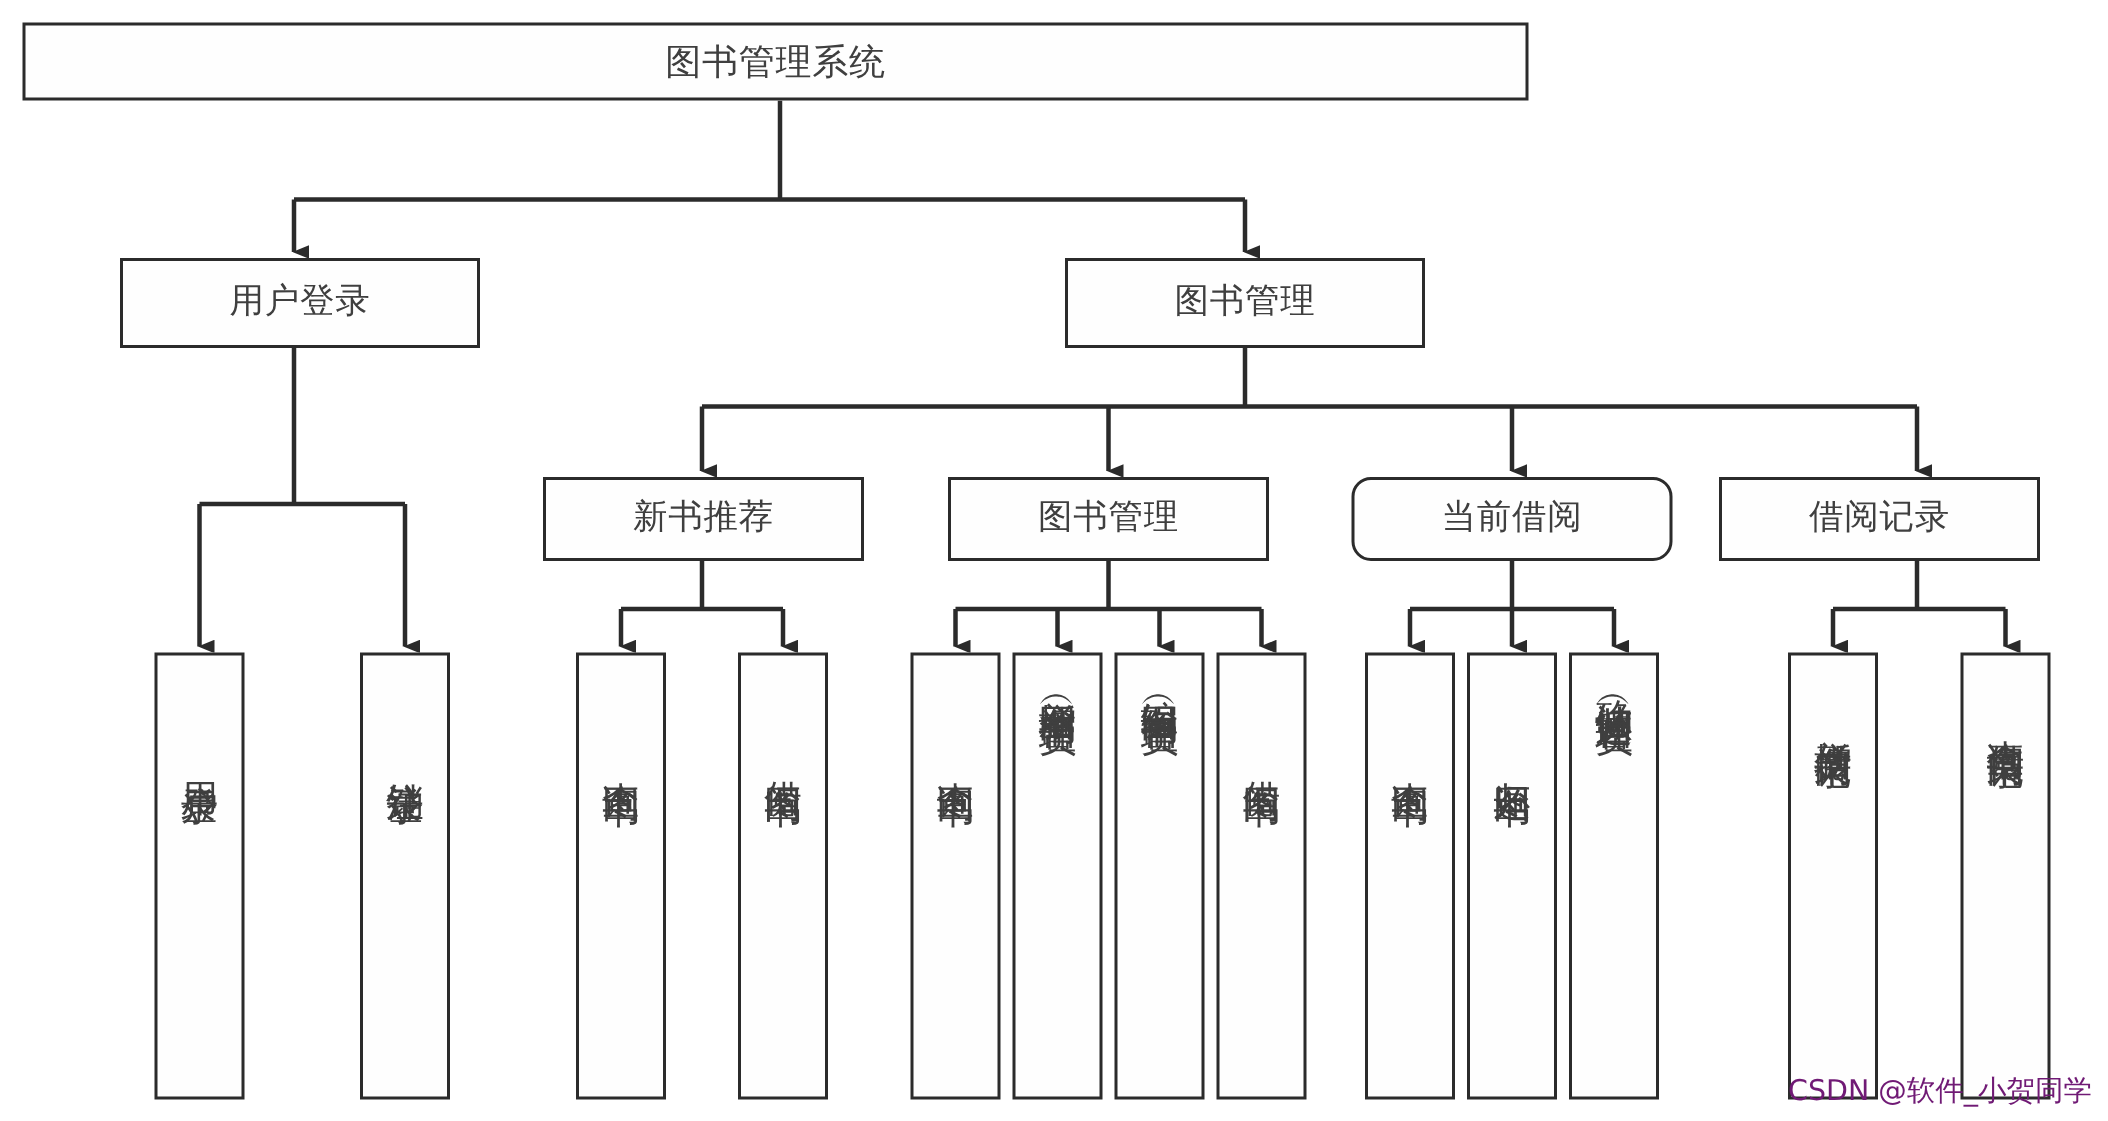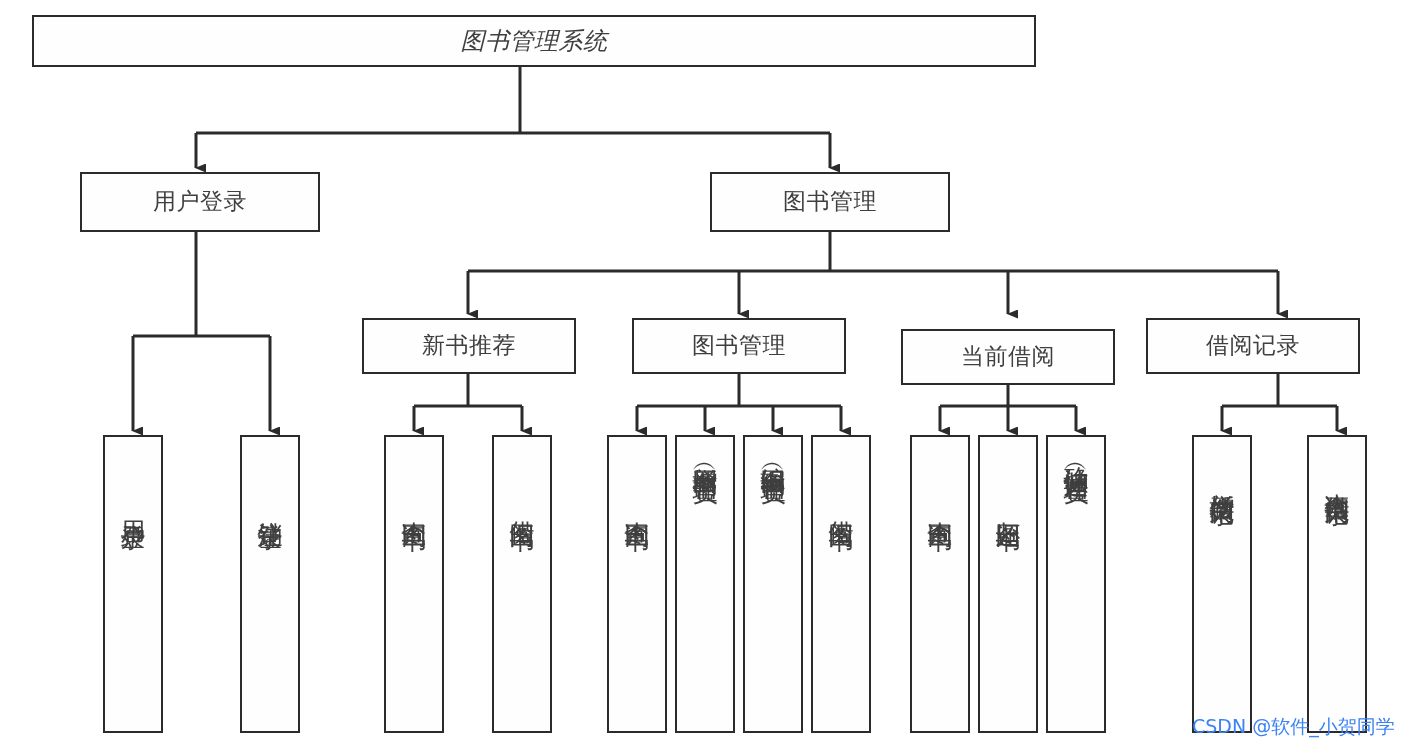--- a/index.html
+++ b/index.html
@@ -71,21 +71,21 @@
     margin-top: 56px;
   }
   .node.leaf.medium .node-label {
     margin-top: 28px;
   }
   .node.leaf.tall .node-label {
     margin-top: 2px;
   }
   .watermark {
     position: absolute;
-    color: #3b82f6;
+    color: #701a75;
     font-size: 19px;
     white-space: nowrap;
     z-index: 6;
     font-family: "DejaVu Sans", "Liberation Sans", sans-serif;
   }
 </style>
 </head>
 <body>
 
 <div id="diagram-canvas">
@@ -135,38 +135,38 @@
       <line x1="1008" y1="406" x2="1008" y2="431" marker-end="url(#arrowhead)"></line>
       <line x1="1076" y1="406" x2="1076" y2="431" marker-end="url(#arrowhead)"></line>
 
       <line x1="1278" y1="374" x2="1278" y2="406"></line>
       <line x1="1222" y1="406" x2="1337" y2="406"></line>
       <line x1="1222" y1="406" x2="1222" y2="431" marker-end="url(#arrowhead)"></line>
       <line x1="1337" y1="406" x2="1337" y2="431" marker-end="url(#arrowhead)"></line>
     </g>
   </svg>
 
-  <div class="node horizontal root" style="left:32px; top:15px; width:1004px; height:52px;font-style:italic;">
+  <div class="node horizontal root" style="left:15px; top:15px; width:1004px; height:52px;">
     <span class="node-label">图书管理系统</span>
   </div>
 
   <div class="node horizontal" style="left:80px; top:172px; width:240px; height:60px;">
     <span class="node-label">用户登录</span>
   </div>
   <div class="node horizontal" style="left:362px; top:318px; width:214px; height:56px;">
     <span class="node-label">新书推荐</span>
   </div>
 
   <div class="node horizontal" style="left:710px; top:172px; width:240px; height:60px;">
     <span class="node-label">图书管理</span>
   </div>
   <div class="node horizontal" style="left:632px; top:318px; width:214px; height:56px;">
     <span class="node-label">图书管理</span>
   </div>
-  <div class="node horizontal" style="left:901px; top:329px; width:214px; height:56px;">
+  <div class="node horizontal" style="left:901px; top:318px; width:214px; height:56px;border-radius:13px;">
     <span class="node-label">当前借阅</span>
   </div>
   <div class="node horizontal" style="left:1146px; top:318px; width:214px; height:56px;">
     <span class="node-label">借阅记录</span>
   </div>
 
   <div class="node leaf short" style="left:103px; top:435px; width:60px; height:298px;">
     <span class="node-label">用户登录</span>
   </div>
   <div class="node leaf short" style="left:240px; top:435px; width:60px; height:298px;">

